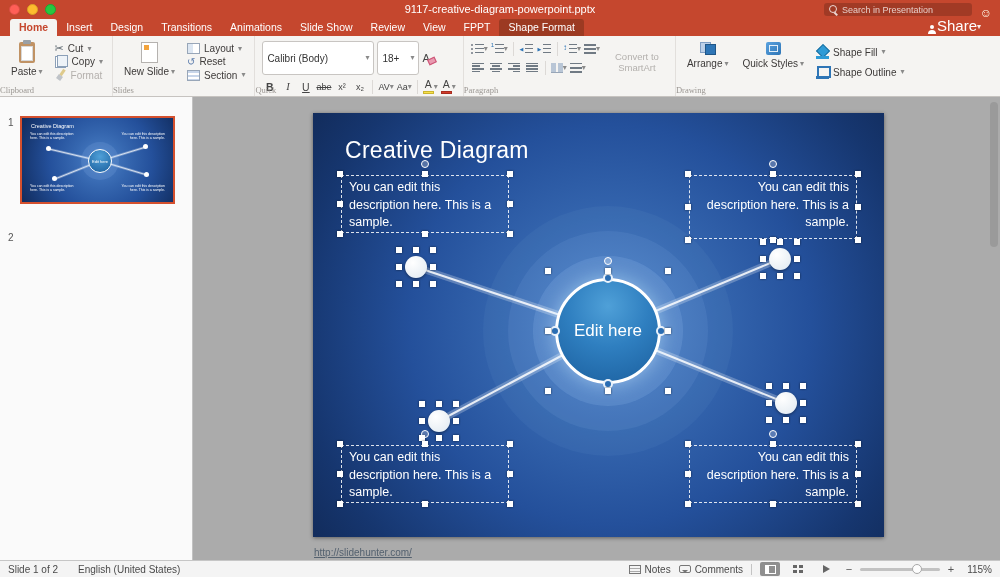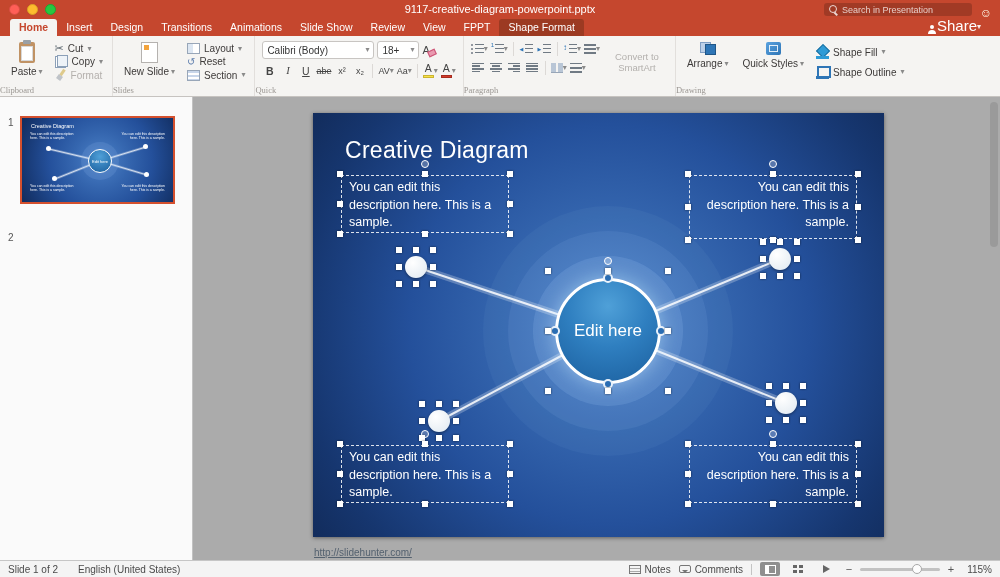--- a/index.html
+++ b/index.html
@@ -41,21 +41,21 @@
   .rgroup { position:relative; border-right:1px solid #e2dfdc; padding:5px 7px 13px; display:flex; gap:6px; }
   .rgroup:last-child { border-right:none; flex:1; }
   .glabel { position:absolute; left:0; right:0; bottom:1px; text-align:left; font-size:8.5px; color:#9b9793;font-family:Liberation Serif, serif; }
   .bigbtn { display:flex; flex-direction:column; align-items:center; justify-content:flex-start; gap:3px; font-size:10px; color:#3d3a39; padding:1px 4px; }
   .bigbtn .lblrow { display:flex; align-items:center; gap:2px; }
   .btncol { display:flex; flex-direction:column; justify-content:space-between; padding:1px 0; }
   .smallbtn { display:flex; align-items:center; gap:4px; font-size:10px; color:#3d3a39; height:14px; padding:0 2px; white-space:nowrap; }
   .smallbtn.disabled { color:#b3afac; }
   .rrows { display:flex; flex-direction:column; gap:4px; }
   .rrow { display:flex; align-items:center; gap:3px; }
-  .combo { display:flex; align-items:center; justify-content:space-between; gap:4px; background:#fff; border:1px solid #c8c5c2; border-radius:3px; height:17px; font-size:10px; color:#333; padding:8px 4px; }
+  .combo { display:flex; align-items:center; justify-content:space-between; gap:4px; background:#fff; border:1px solid #c8c5c2; border-radius:3px; height:17px; font-size:10px; color:#333; padding:16px 4px; }
   .fbtn { min-width:15px; height:15px; display:flex; align-items:center; justify-content:center; font-size:10.5px; color:#444; border-radius:2px; }
   .fbtn.bold { font-weight:bold; }
   .fbtn.italic { font-style:italic; font-family:"Liberation Serif", serif; }
   .fbtn.under { text-decoration:underline; }
   .fbtn.strike { text-decoration:line-through; font-size:9px; }
   .stack { display:flex; flex-direction:column; align-items:center; line-height:1; }
   .stack .bar { width:11px; height:3px; margin-top:1px; }
   .bar.yellow { background:#f7e04a; border:1px solid #cbb52f; }
   .bar.red { background:#d43b2a; border:1px solid #a72c1f; }
   .vdiv { width:1px; height:14px; background:#dcd9d6; margin:0 2px; }

